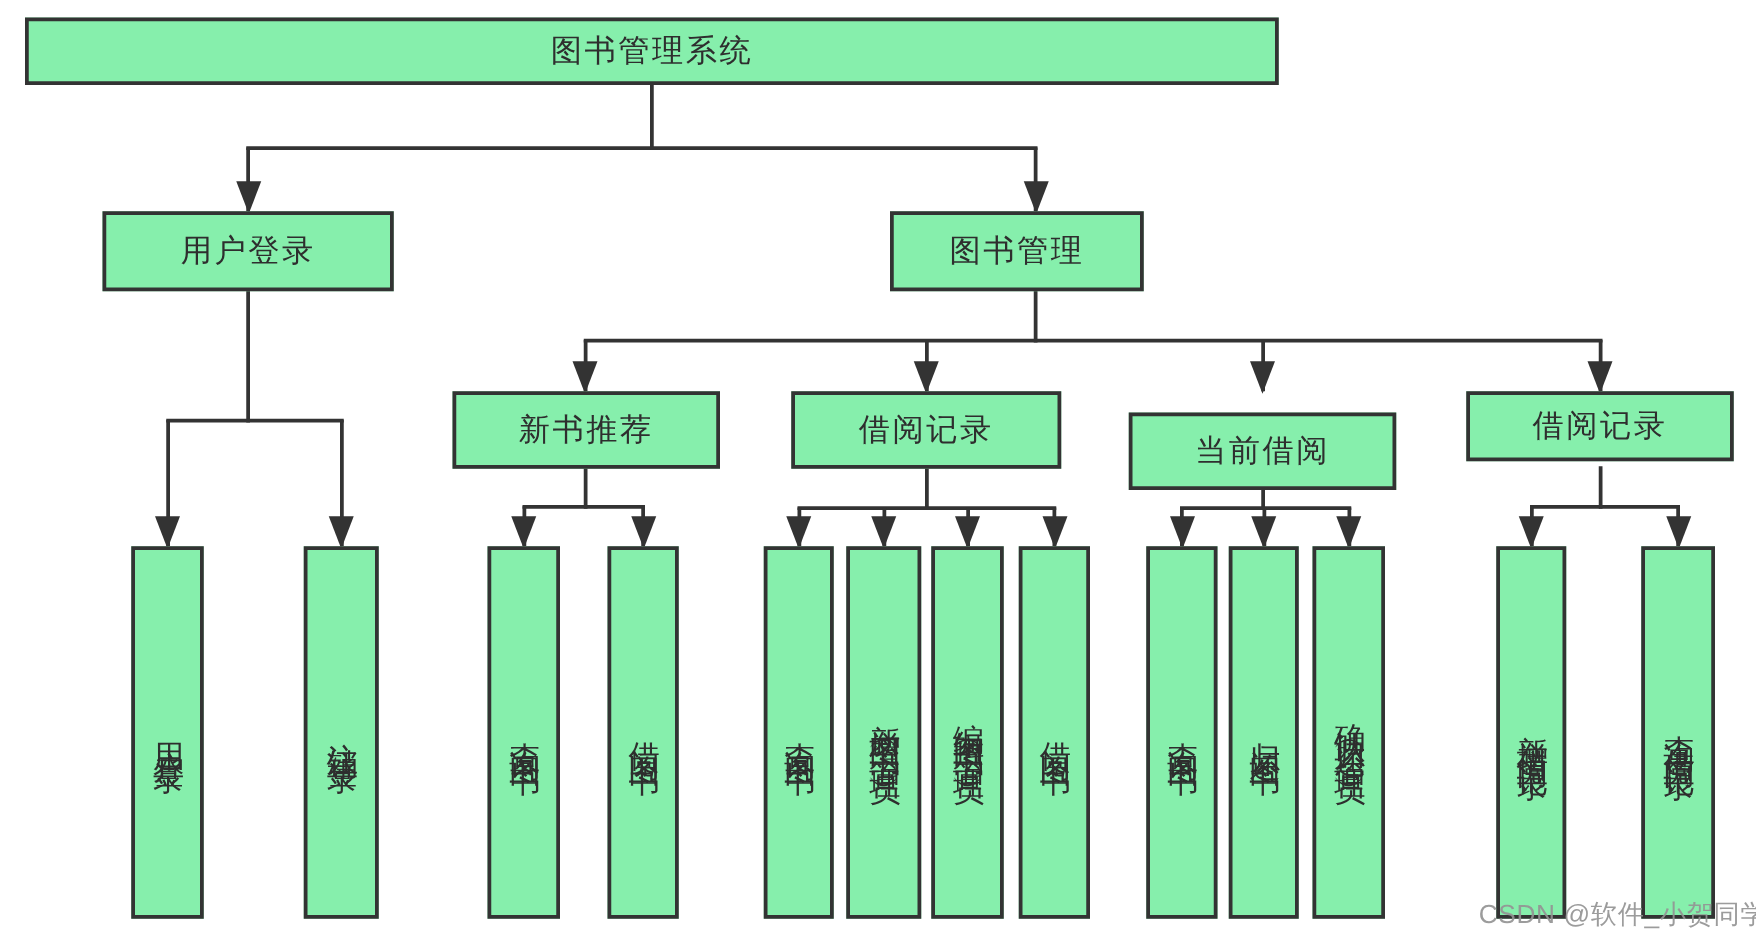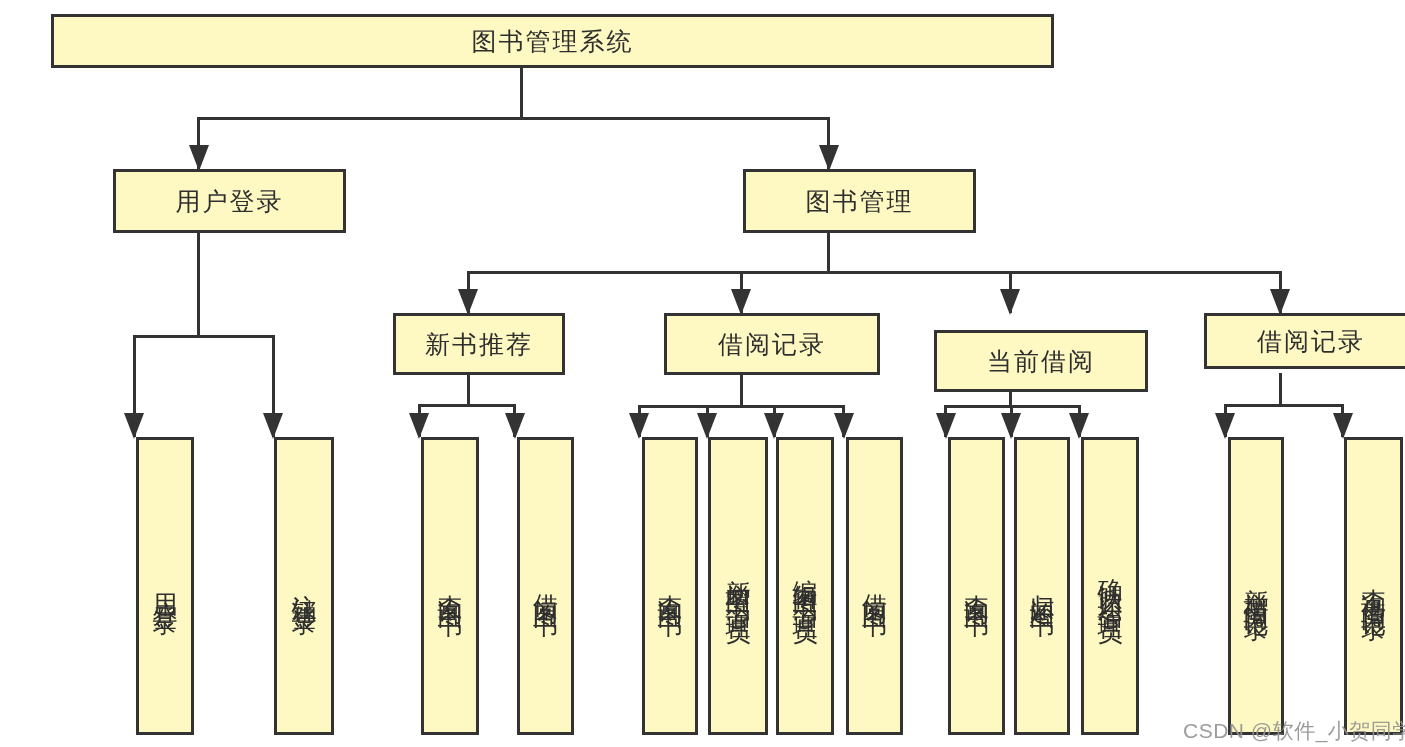--- a/index.html
+++ b/index.html
@@ -3,23 +3,23 @@
 <meta charset="utf-8">
 <style>
   html, body { margin: 0; padding: 0; background: #ffffff; }
   body {
     width: 1405px; height: 747px; position: relative; overflow: hidden;
     font-family: "Liberation Sans", "DejaVu Sans", sans-serif;
   }
   #diagram { position: absolute; left: 0; top: 0; width: 1405px; height: 747px; }
   .node {
     position: absolute; box-sizing: border-box;
-    background: #fef9c3; border: 3px solid #333333;
+    background: #86efac; border: 3px solid #333333;
     display: flex; align-items: center; justify-content: center;
-    color: #2e2e2e; z-index: 2; margin-left: 31px;
+    color: #2e2e2e; z-index: 2;
   }
   .node span { display: block; line-height: 1.15; }
   .node.h span { font-size: 25px; letter-spacing: 2px; white-space: nowrap; }
   .node.v span {
     writing-mode: vertical-rl; text-orientation: mixed;
     font-size: 25px; letter-spacing: 6px;
   }
   .line { position: absolute; background: #333333; z-index: 1; }
   .arrow {
     position: absolute; width: 0; height: 0; z-index: 1;
@@ -91,24 +91,24 @@
       <div class="line" style="left: 1341px; top: 405px; width: 3px; height: 32px;"></div>
       <div class="arrow" style="left: 1332.5px; top: 413px;"></div>
     </div>
   <div id="nodes-layer">
       <div class="node h" style="left: 20px; top: 14px; width: 1003px; height: 54px;">
         <span>图书管理系统</span>
       </div>
       <div class="node h" style="left: 82px; top: 169px; width: 233px; height: 64px;">
         <span>用户登录</span>
       </div>
-      <div class="node h" style="left: 712px; top: 169px; width: 233px; height: 64px;">
+      <div class="node h" style="left: 712px; top: 169px; width: 203px; height: 64px;">
         <span>图书管理</span>
       </div>
-      <div class="node h" style="left: 362px; top: 313px; width: 172px; height: 62px;">
+      <div class="node h" style="left: 362px; top: 313px; width: 214px; height: 62px;">
         <span>新书推荐</span>
       </div>
       <div class="node h" style="left: 633px; top: 313px; width: 216px; height: 62px;">
         <span>借阅记录</span>
       </div>
       <div class="node h" style="left: 903px; top: 330px; width: 214px; height: 62px;">
         <span>当前借阅</span>
       </div>
       <div class="node h" style="left: 1173px; top: 313px; width: 214px; height: 56px;">
         <span>借阅记录</span>

